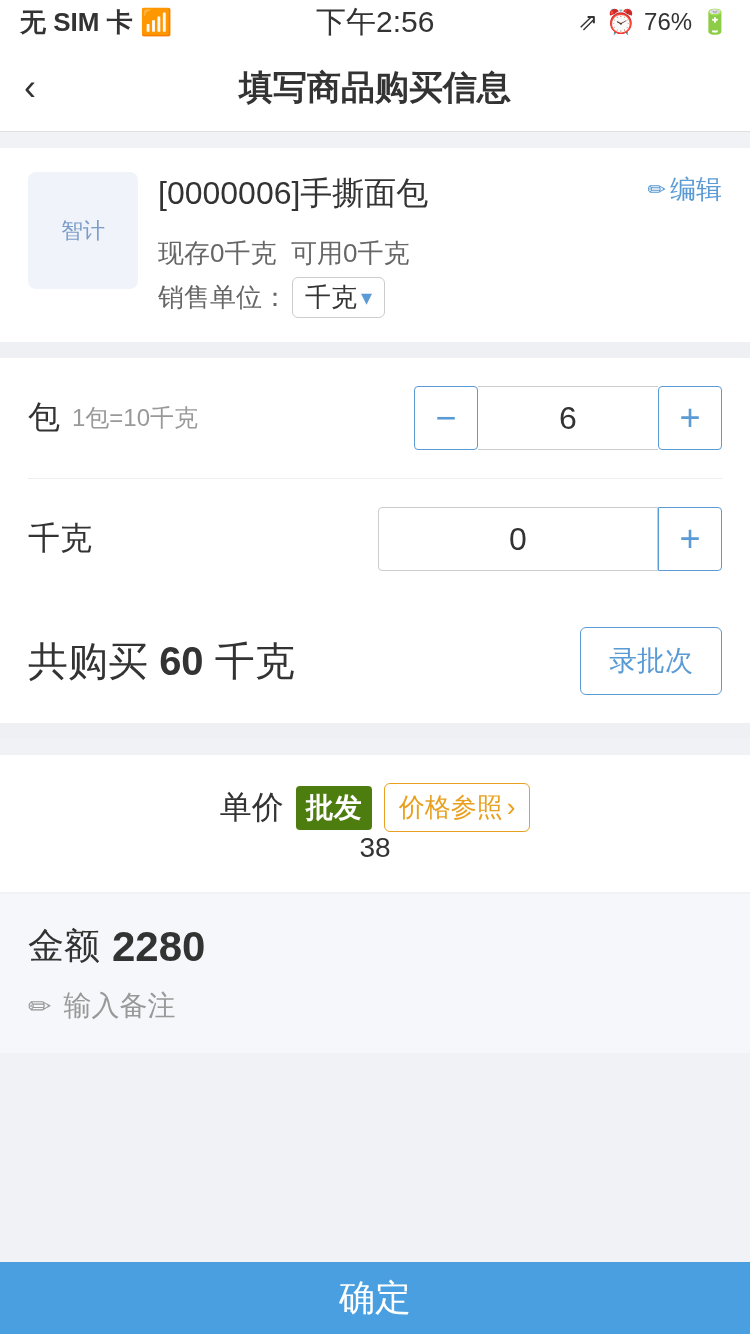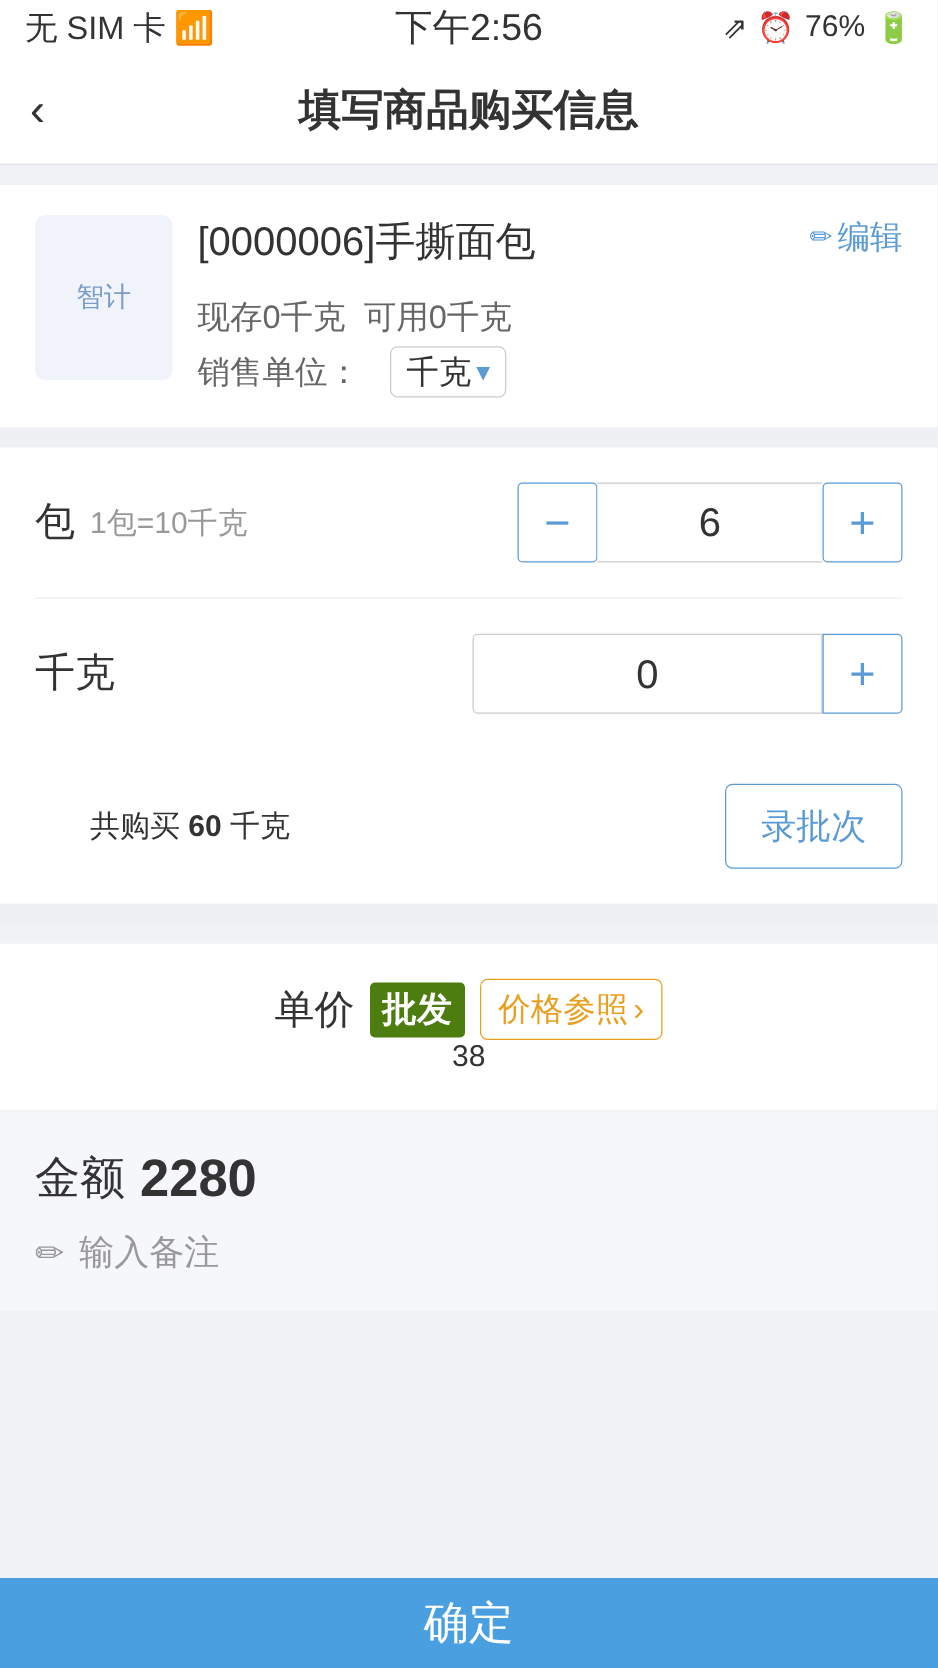--- a/index.html
+++ b/index.html
@@ -17,21 +17,21 @@
     .status-bar {
       height: 44px;
       background: #fff;
       display: flex;
       align-items: center;
       justify-content: space-between;
       padding: 0 20px;
       font-size: 26px;
       color: #333;
     }
-    .status-left { display: flex; align-items: center; gap: 10px; }
+    .status-left { display: flex; align-items: center; gap: 10px; font-weight: bold; }
     .status-center { font-size: 30px; font-weight: 500; }
     .status-right { display: flex; align-items: center; gap: 8px; font-size: 24px; }
 
     
     .nav-bar {
       height: 88px;
       background: #fff;
       display: flex;
       align-items: center;
       justify-content: center;
@@ -55,32 +55,32 @@
     .product-card {
       background: #fff;
       padding: 24px 28px;
       margin-top: 16px;
       display: flex;
       align-items: flex-start;
       gap: 20px;
     }
     .product-image {
       width: 110px;
-      height: 132px;
+      height: 117px;
       background: #f0f4fa;
       border-radius: 8px;
       display: flex;
       align-items: center;
       justify-content: center;
       flex-shrink: 0;
     }
     .product-info { flex: 1; }
     .product-name { font-size: 32px; font-weight: 500; color: #333; }
     .product-stock { font-size: 26px; color: #666; margin-top: 20px; }
-    .product-unit { font-size: 26px; color: #666; margin-top: 6px; display: flex; align-items: center; gap: 24px; text-align: center; }
+    .product-unit { font-size: 26px; color: #666; margin-top: 6px; display: flex; align-items: center; gap: 4px; text-align: center; }
     .unit-select {
       border: 1px solid #ccc;
       border-radius: 6px;
       padding: 2px 12px;
       font-size: 26px;
       color: #333;
       background: #fff;
       display: flex;
       align-items: center;
       gap: 4px;
@@ -179,21 +179,21 @@
     }
 
     
     .total-row {
       background: #fff;
       padding: 28px;
       display: flex;
       align-items: center;
       justify-content: space-between;
     }
-    .total-text { font-size: 24px; color: #333; margin-left: 44px; }
+    .total-text { font-size: 40px; color: #333; }
     .batch-btn {
       border: 1px solid #5b9bd5;
       color: #5b9bd5;
       background: #fff;
       font-size: 28px;
       padding: 14px 28px;
       border-radius: 6px;
       cursor: pointer;
     }
 
@@ -229,21 +229,21 @@
       color: #e8a020;
       background: #fff;
       font-size: 26px;
       padding: 6px 14px;
       border-radius: 6px;
       cursor: pointer;
       display: flex;
       align-items: center;
       gap: 4px;
     }
-    .price-value { font-size: 24px; color: #333; font-weight: 500; }
+    .price-value { font-size: 28px; color: #333; font-weight: 500; }
 
     
     .amount-section {
       background: #f5f7fa;
       padding: 28px;
       margin-top: 2px;
     }
     .amount-row {
       display: flex;
       align-items: center;

